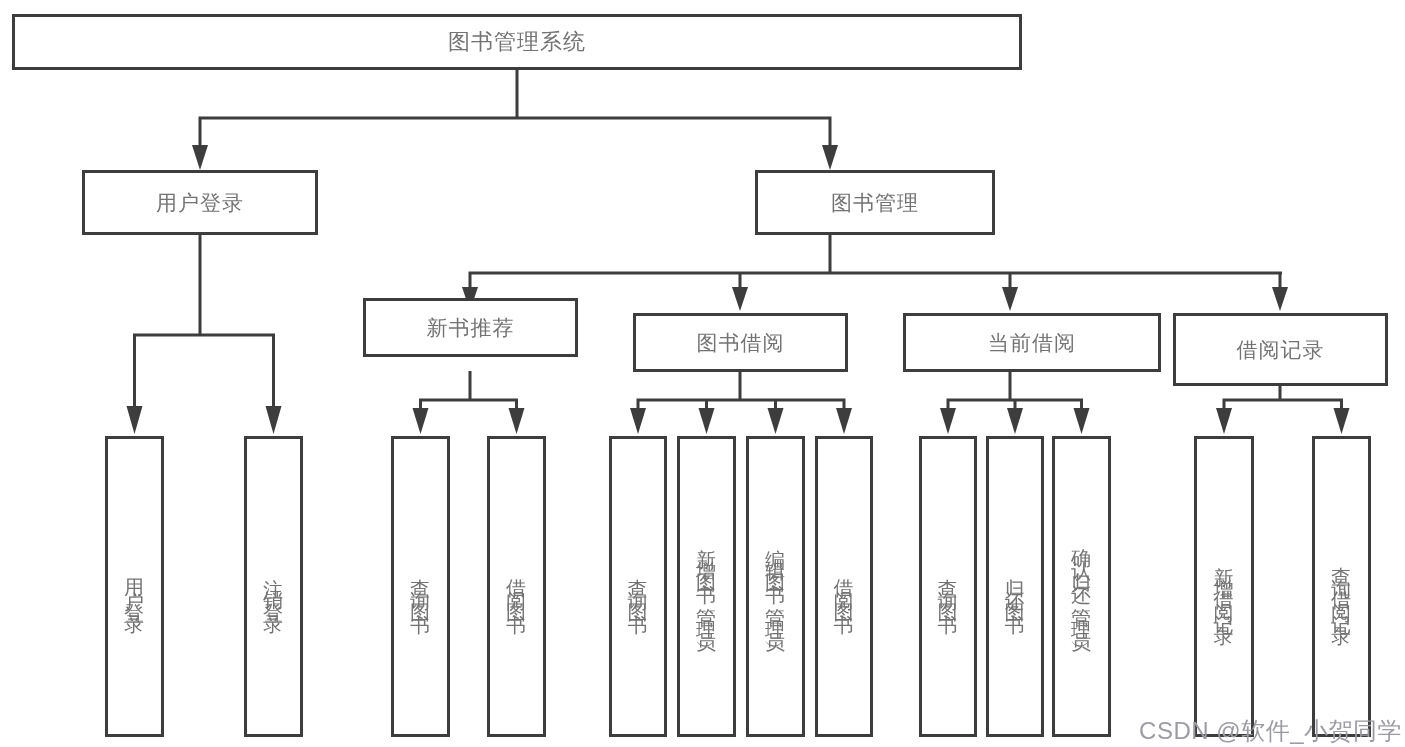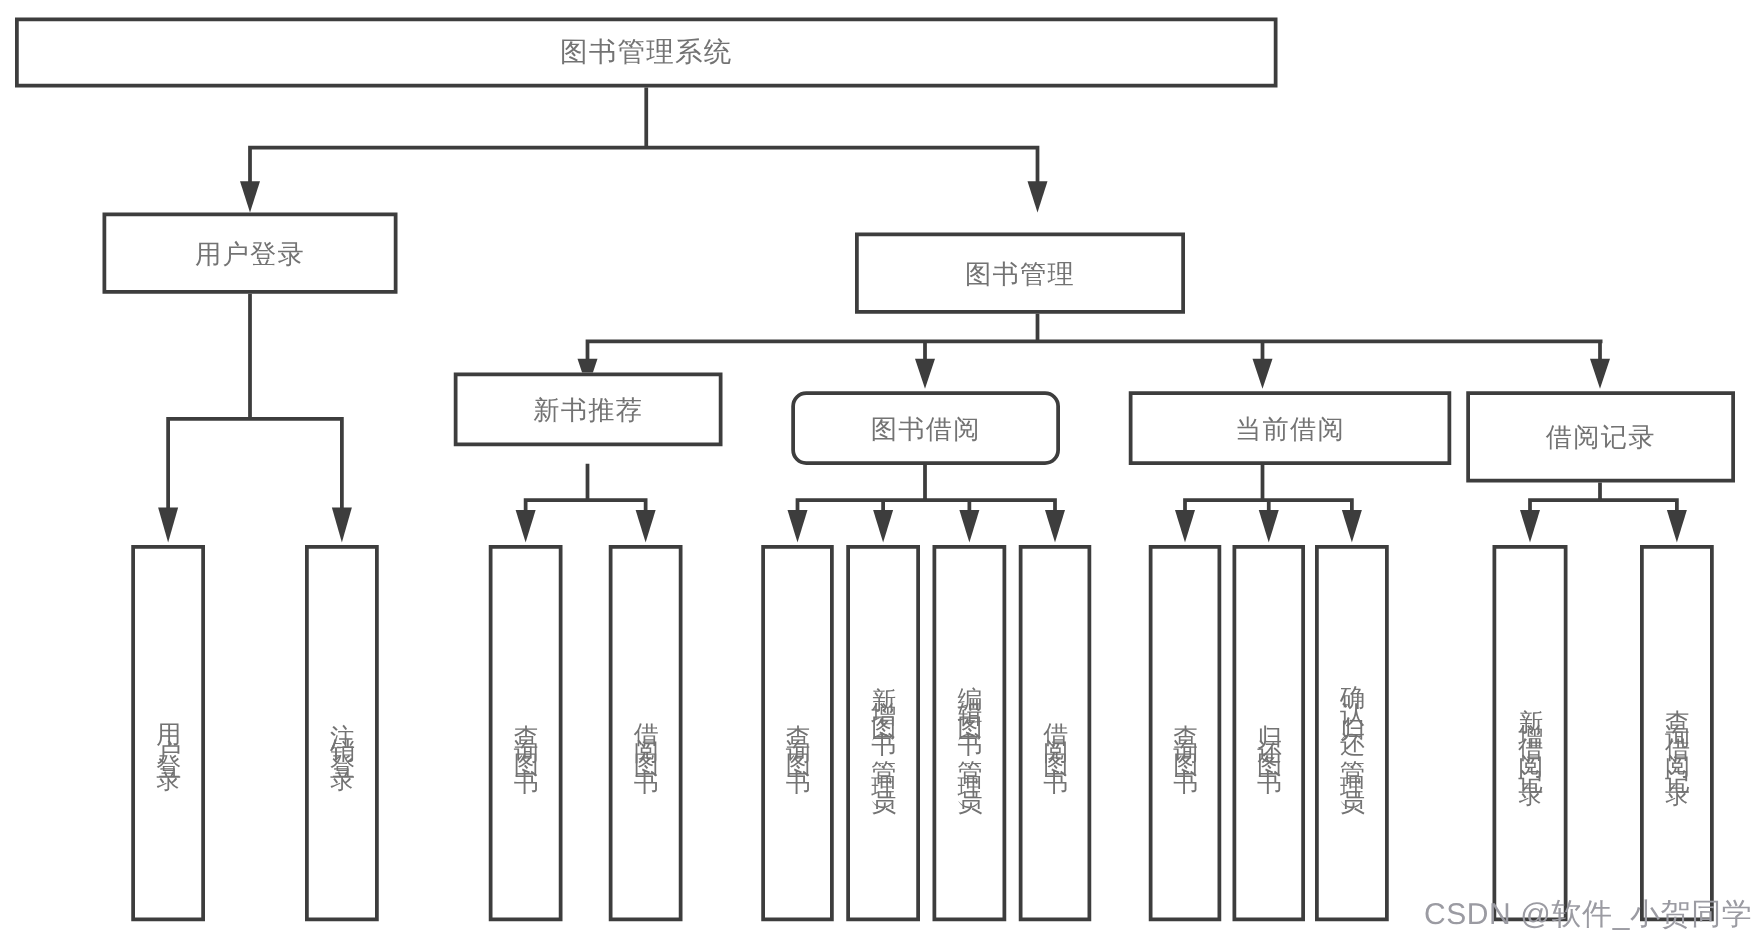--- a/index.html
+++ b/index.html
@@ -113,28 +113,28 @@
     </g>
   </svg>
 
   <div class="node h root" style="left:12px; top:14px; width:1010px; height:56px;">
     <span>图书管理系统</span>
   </div>
 
   <div class="node h" style="left:82px; top:170px; width:236px; height:65px;">
     <span>用户登录</span>
   </div>
-  <div class="node h" style="left:684px; top:170px; width:264px; height:65px;margin-top:16px;">
+  <div class="node h" style="left:755px; top:170px; width:240px; height:65px;">
     <span>图书管理</span>
   </div>
 
   <div class="node h" style="left:363px; top:298px; width:215px; height:59px;font-family:Liberation Serif, serif;">
     <span>新书推荐</span>
   </div>
-  <div class="node h" style="left:633px; top:313px; width:215px; height:59px;border-radius:12px;">
+  <div class="node h" style="left:633px; top:313px; width:215px; height:59px;">
     <span>图书借阅</span>
   </div>
   <div class="node h" style="left:903px; top:313px; width:258px; height:59px;">
     <span>当前借阅</span>
   </div>
   <div class="node h" style="left:1173px; top:313px; width:215px; height:73px;">
     <span>借阅记录</span>
   </div>
 
   <div class="node v" style="left:105px; top:436px; width:59px; height:301px;">

